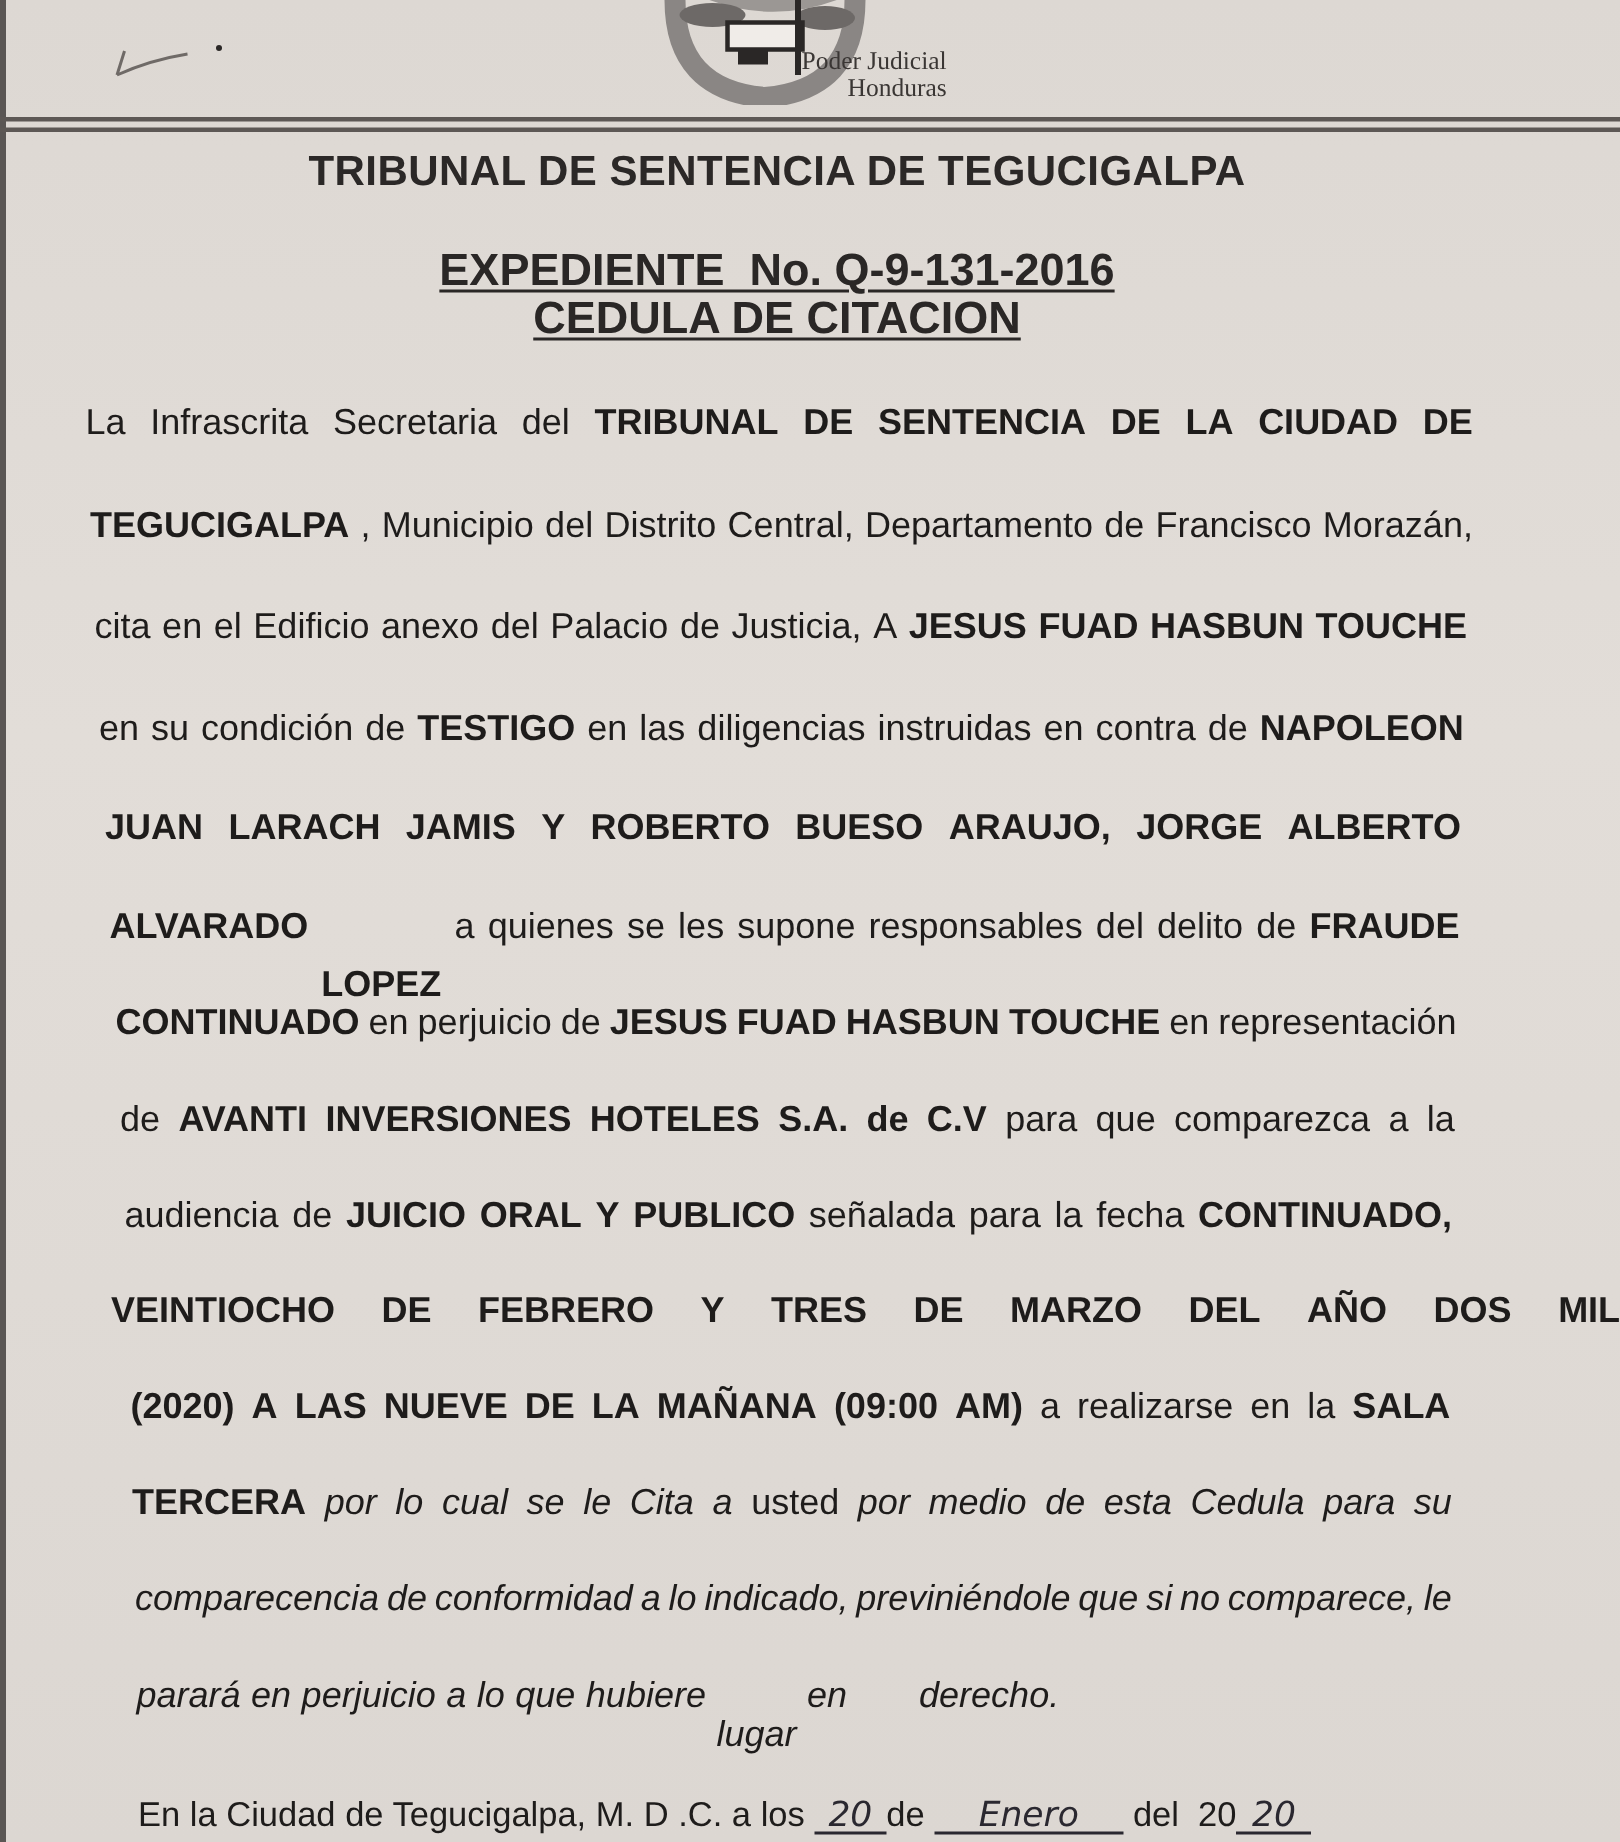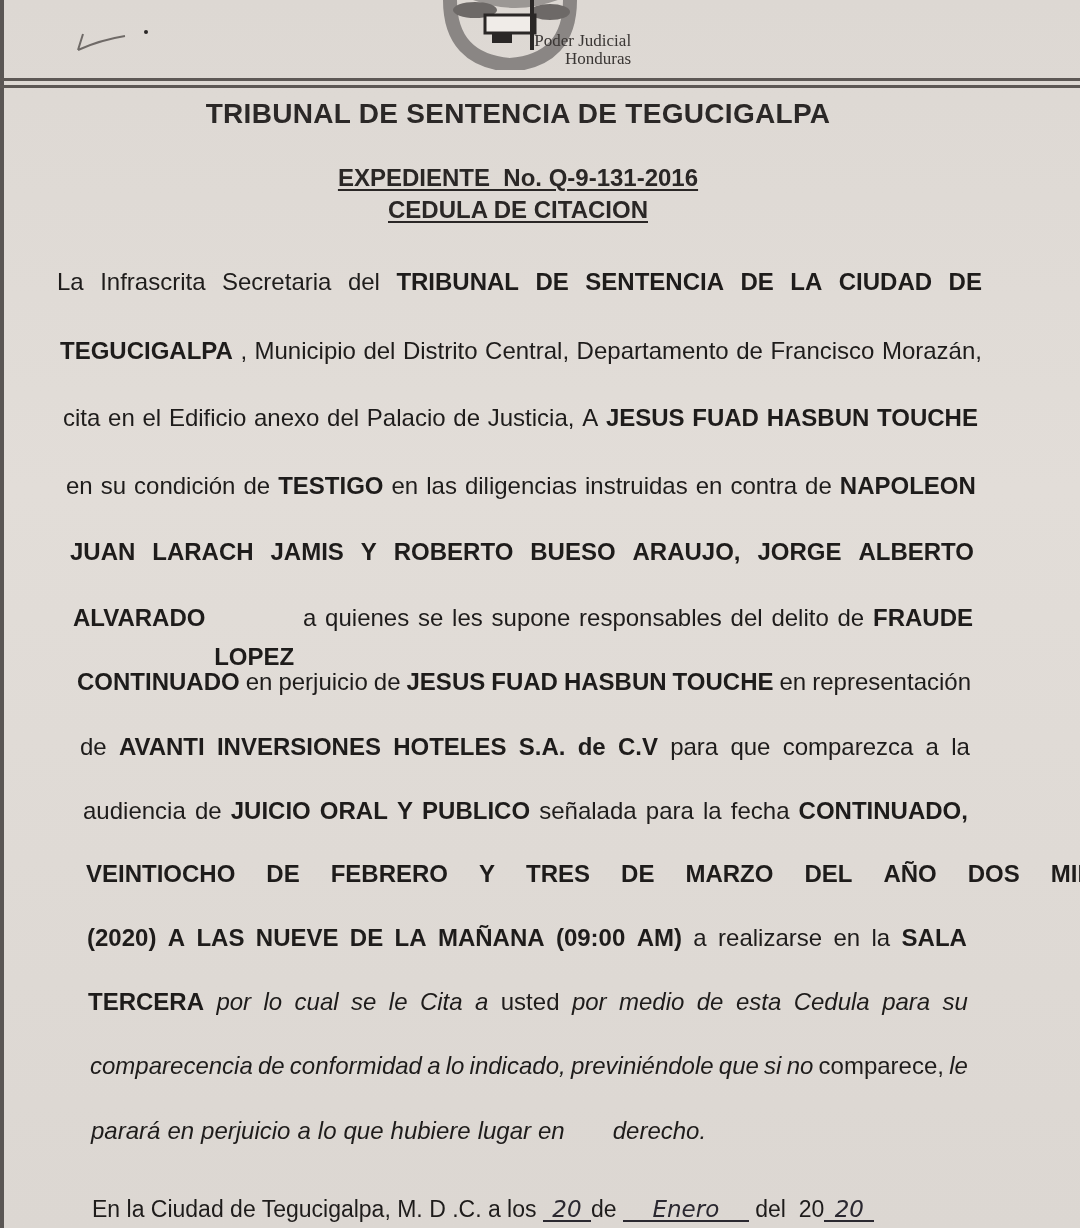--- a/index.html
+++ b/index.html
@@ -36,21 +36,21 @@
     color: #3a3634; text-align: right;
   }
   .logo-text .l2 { display: block; padding-left: 32px; }
   .title {
     position: absolute; left: 0; width: 1036px; top: 98px;
     text-align: center; font-weight: bold; font-size: 28px; color: #2b2827;
     letter-spacing: 0.3px;
   }
   .subtitle {
     position: absolute; left: 0; width: 1036px; text-align: center;
-    font-weight: bold; font-size: 24px; text-decoration: underline;
+    font-weight: bold; font-size: 30px; text-decoration: underline;
     text-decoration-thickness: 2px; text-underline-offset: 3px; color: #2a2726;
   }
   .subtitle.s1 { top: 164px; }
   .subtitle.s2 { top: 196px; }
   .body-line {
     position: absolute; font-size: 24px; white-space: nowrap;
     transform-origin: left top; color: #1e1c1b;
   }
   .line { display: flex; justify-content: space-between; }
   .hand {
@@ -205,21 +205,21 @@
       <span style="font-weight: bold;">JUICIO</span>
       <span style="font-weight: bold;">ORAL</span>
       <span style="font-weight: bold;">Y</span>
       <span style="font-weight: bold;">PUBLICO</span>
       <span>señalada</span>
       <span>para</span>
       <span>la</span>
       <span>fecha</span>
       <span style="font-weight: bold;">CONTINUADO,</span>
     </div>
-    <div class="body-line line" style="left: 86px; top: 860px; width: 880px; gap: 31px;">
+    <div class="body-line line" style="left: 74px; top: 860px; width: 880px; gap: 31px;">
       <span style="font-weight: bold;">VEINTIOCHO</span>
       <span style="font-weight: bold;">DE</span>
       <span style="font-weight: bold;">FEBRERO</span>
       <span style="font-weight: bold;">Y</span>
       <span style="font-weight: bold;">TRES</span>
       <span style="font-weight: bold;">DE</span>
       <span style="font-weight: bold;">MARZO</span>
       <span style="font-weight: bold;">DEL</span>
       <span style="font-weight: bold;">AÑO</span>
       <span style="font-weight: bold;">DOS</span>
@@ -264,32 +264,32 @@
       <span style="font-style: italic;">comparecencia</span>
       <span style="font-style: italic;">de</span>
       <span style="font-style: italic;">conformidad</span>
       <span style="font-style: italic;">a</span>
       <span style="font-style: italic;">lo</span>
       <span style="font-style: italic;">indicado,</span>
       <span style="font-style: italic;">previniéndole</span>
       <span style="font-style: italic;">que</span>
       <span style="font-style: italic;">si</span>
       <span style="font-style: italic;">no</span>
-      <span style="">comparece,</span>
+      <span style="font-style: italic;">comparece,</span>
       <span style="font-style: italic;">le</span>
     </div>
     <div class="body-line line" style="left: 91px; top: 1117px; width: 560px; justify-content: flex-start; gap: 7px;">
       <span style="font-style: italic;">parará</span>
       <span style="font-style: italic;">en</span>
       <span style="font-style: italic;">perjuicio</span>
       <span style="font-style: italic;">a</span>
       <span style="font-style: italic;">lo</span>
       <span style="font-style: italic;">que</span>
       <span style="font-style: italic;">hubiere</span>
-      <span style="font-style: italic;">lugar</span>
+      <span style="font-style: italic; margin-top: 26px;">lugar</span>
       <span style="font-style: italic;">en</span>
       <span style="font-style: italic; margin-left: 41px;">derecho.</span>
     </div>
   </div>
 
 <div class="body-line" id="closing" style="left:92px; top:1196px; font-size:23px;">
   <span>En la Ciudad de Tegucigalpa, M. D .C. a los </span><span class="hand" style="width:48px;">20</span><span>de </span><span class="hand" style="width:126px;">Enero</span><span style="white-space:pre;"> del  20</span><span class="hand" style="width:50px;">20</span>
 </div>
 
 </body></html>

